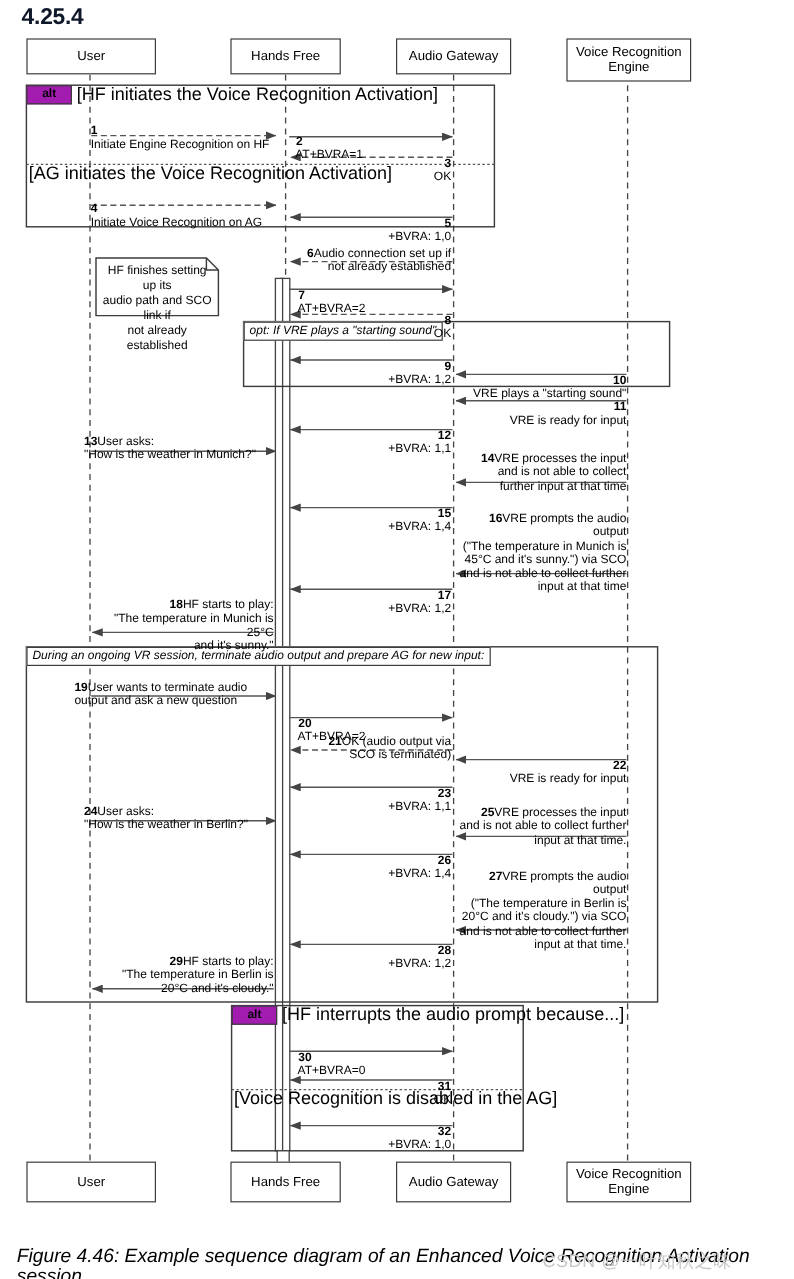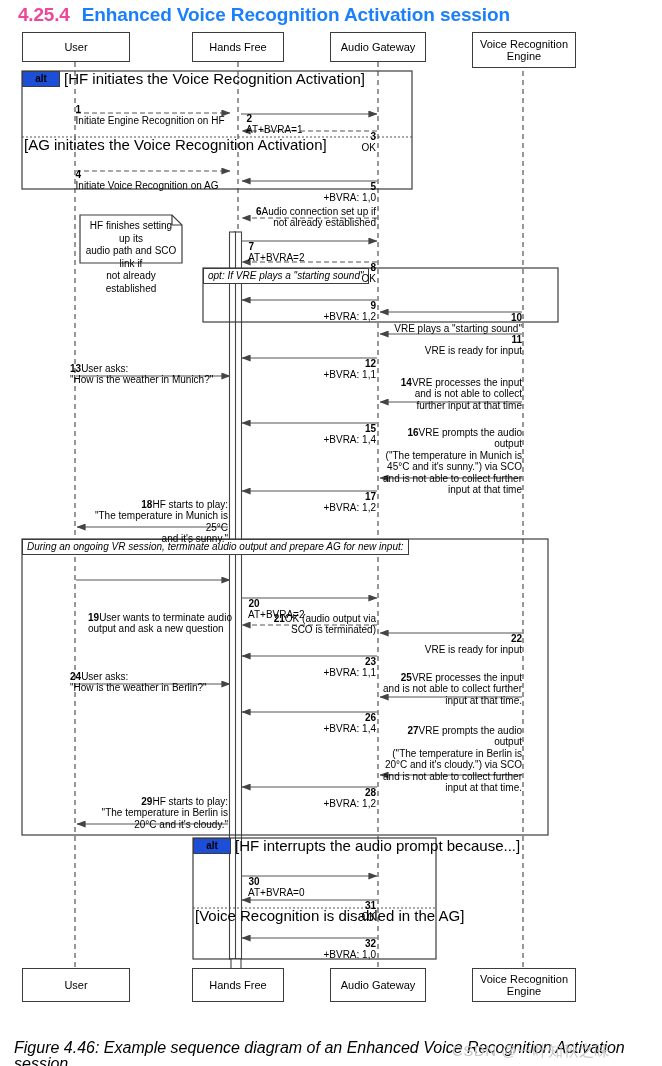--- a/index.html
+++ b/index.html
@@ -4,59 +4,58 @@
 <style>
   html,body{margin:0;padding:0;background:#ffffff;}
   body{
     width:662px;height:1066px;position:relative;overflow:hidden;
     font-family:"Liberation Sans","DejaVu Sans",sans-serif;
     color:#000;
   }
   
   #heading{position:absolute;left:18px;top:2px;width:640px;height:26px;
     display:flex;align-items:center;gap:12px;}
-  #heading .num{color:#ec4899;font-size:19px;font-weight:bold;letter-spacing:-0.2px;}
+  #heading .num{color:#0f172a;font-size:19px;font-weight:bold;letter-spacing:-0.2px;}
   #heading .ttl{color:#1a7ffb;font-size:19px;font-weight:bold;letter-spacing:-0.1px;}
 
   
   #canvas{position:absolute;left:0;top:0;width:662px;height:1066px;}
 
   
   .pbox{position:absolute;border:1.4px solid #3c3c3c;background:#fff;
     display:flex;align-items:center;justify-content:center;text-align:center;
     font-size:11px;line-height:12.5px;box-sizing:border-box;}
 
   
   .lbl{position:absolute;font-size:10px;line-height:11.5px;white-space:pre;}
   .lbl.r{text-align:right;}
   .lbl.l{text-align:left;}
   .lbl b{font-weight:bold;}
 
-  .frag-tag{position:absolute;border:1.2px solid #3c3c3c;background:#1d4ed8;
+  .frag-tag{position:absolute;border:1.2px solid #3c3c3c;background:#a21caf;
     font-size:10px;line-height:12px;display:flex;align-items:center;
     justify-content:center;font-weight:bold;box-sizing:border-box;}
   .frag-cond{position:absolute;font-size:15px;line-height:12px;white-space:pre;}
   .frag-hdr{position:absolute;border:1.2px solid #3c3c3c;background:#fff;
     font-size:10px;line-height:12px;padding:1px 4px;box-sizing:border-box;white-space:pre;font-style:italic;}
 
   .note-txt{position:absolute;font-size:10px;line-height:12.5px;text-align:center;}
 
   
   #caption{position:absolute;left:14px;top:1040px;width:640px;
     font-style:italic;font-size:16px;line-height:16px;}
   #caption .fignum{font-style:italic;}
   #watermark{position:absolute;left:452px;top:1042px;font-size:15px;
     color:#c8c8c8;letter-spacing:0.5px;white-space:pre;}
 </style>
 </head>
 <body>
 
 <div id="heading">
   <span class="num">4.25.4</span>
-  <span class="ttl">Enhanced Voice Recognition Activation session</span>
 </div>
 
 <svg id="canvas" viewBox="0 0 662 1066" xmlns="http://www.w3.org/2000/svg">
   <defs>
     <marker id="ah" markerWidth="9" markerHeight="7" refX="8.6" refY="3.5" orient="auto" markerUnits="userSpaceOnUse">
       <path d="M0,0 L9,3.5 L0,7 z" fill="#444"></path>
     </marker>
     <marker id="ahL" markerWidth="9" markerHeight="7" refX="8.6" refY="3.5" orient="auto" markerUnits="userSpaceOnUse">
       <path d="M0,0 L9,3.5 L0,7 z" fill="#444"></path>
     </marker>
@@ -299,21 +298,21 @@
   <b>17</b>
   <span>+BVRA: 1,2</span>
 </div>
 
 <div class="lbl r" style="left:82px;top:487px;width:146px;white-space:pre-line;">
   <b>18</b><span>HF starts to play:
 "The temperature in Munich is 25°C
 and it's sunny."</span>
 </div>
 
-<div class="lbl l" style="left:88px;top:556px;width:168px;white-space:pre-line;text-align:left;margin-top:44px;">
+<div class="lbl l" style="left:62px;top:556px;width:168px;white-space:pre-line;text-align:left;">
   <b>19</b><span>User wants to terminate audio
 output and ask a new question</span>
 </div>
 
 <div class="lbl l" style="left:243px;top:586px;">
   <b>20</b>
   <span>AT+BVRA=2</span>
 </div>
 
 <div class="lbl r" style="left:242px;top:601px;width:134px;white-space:pre-line;">

